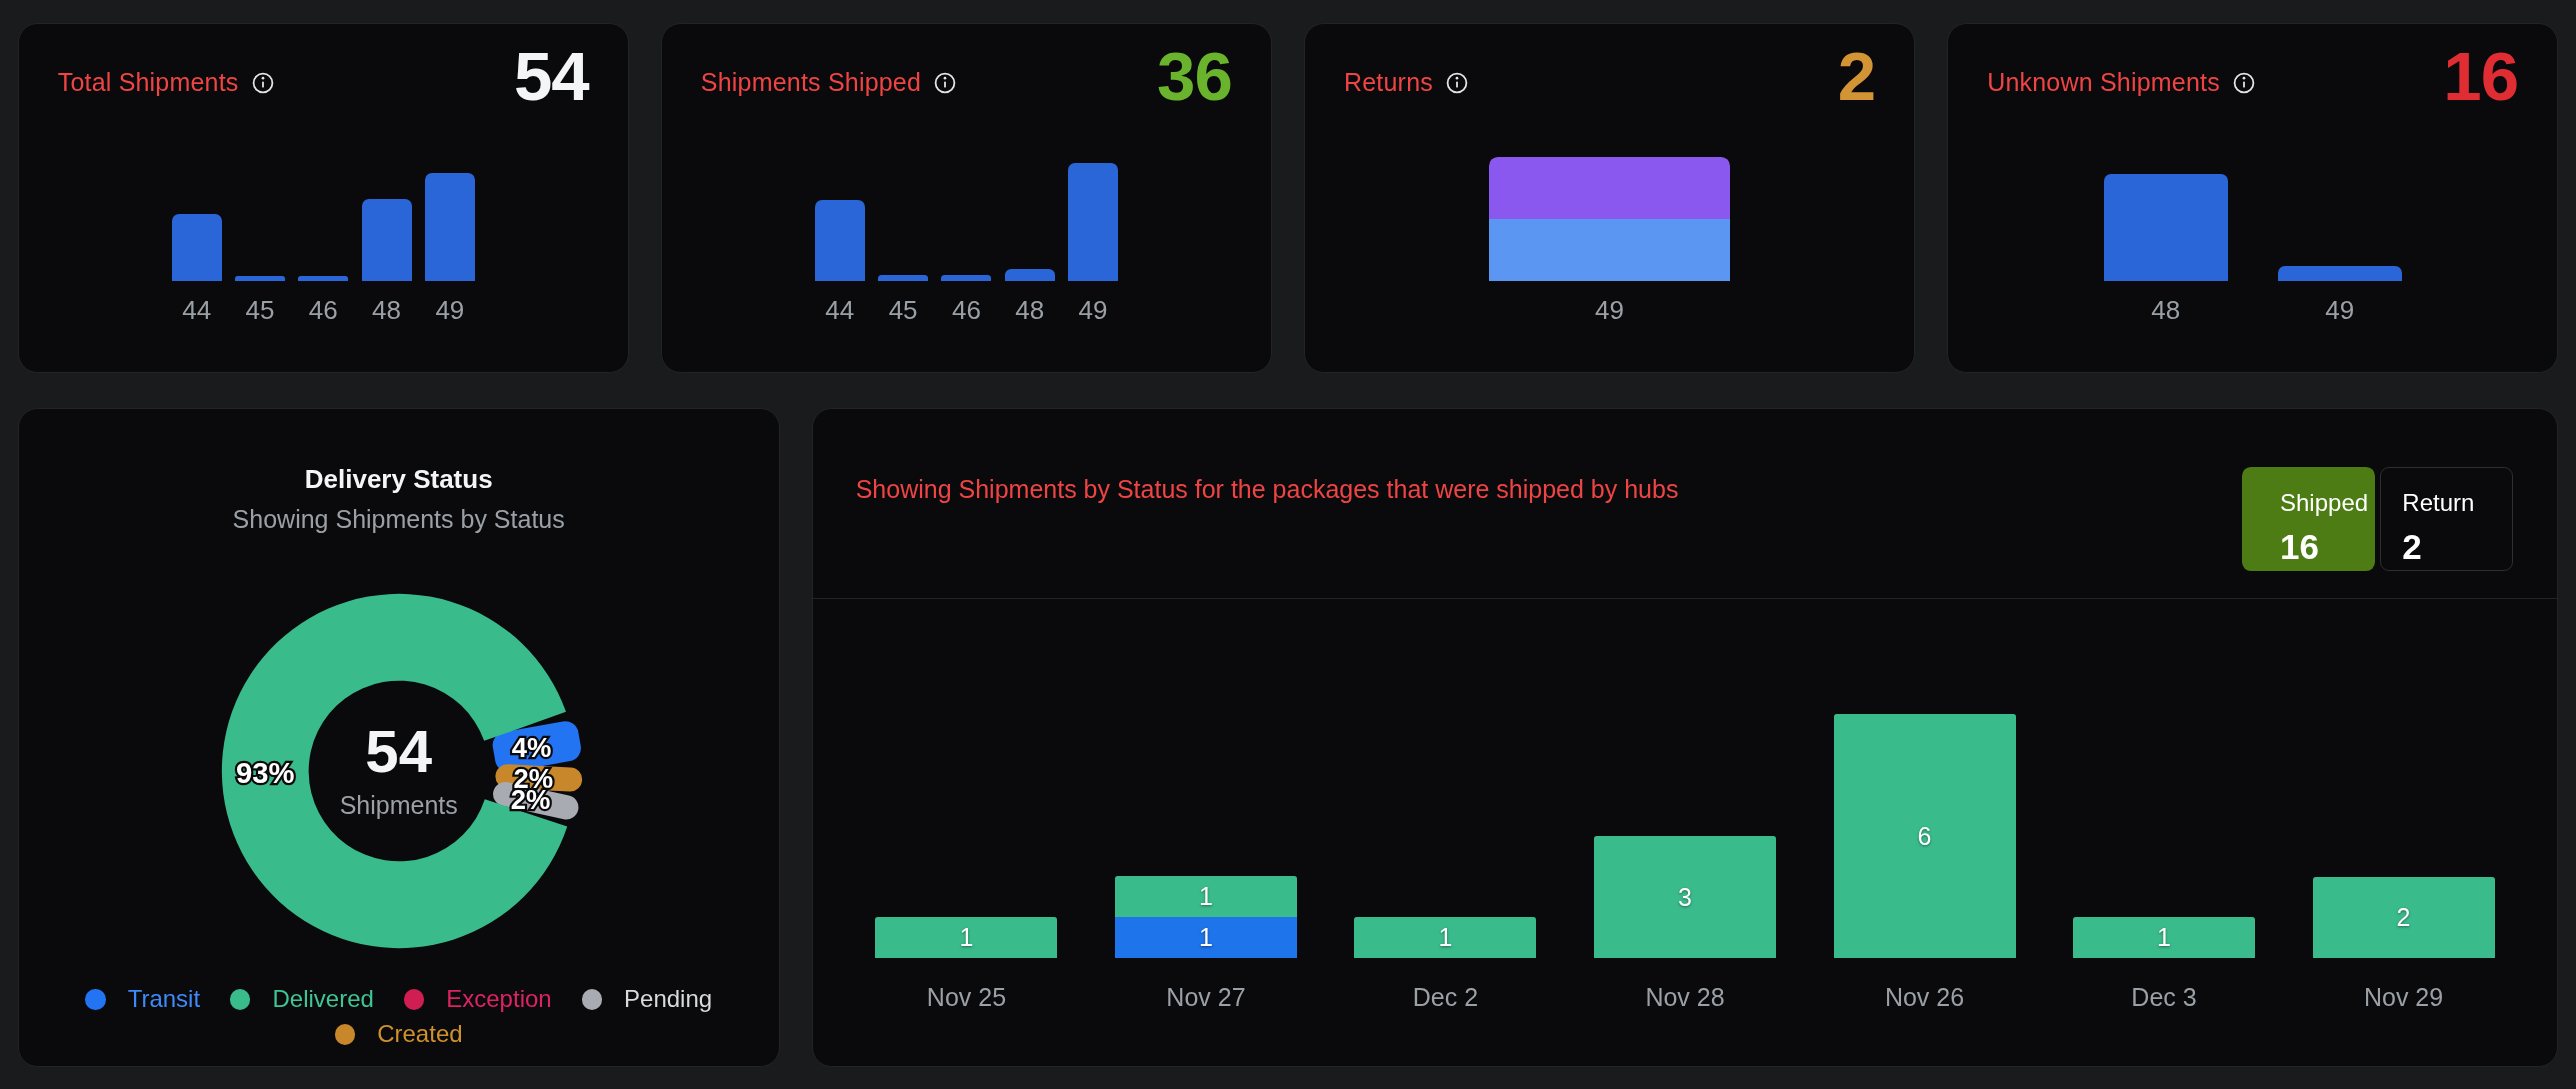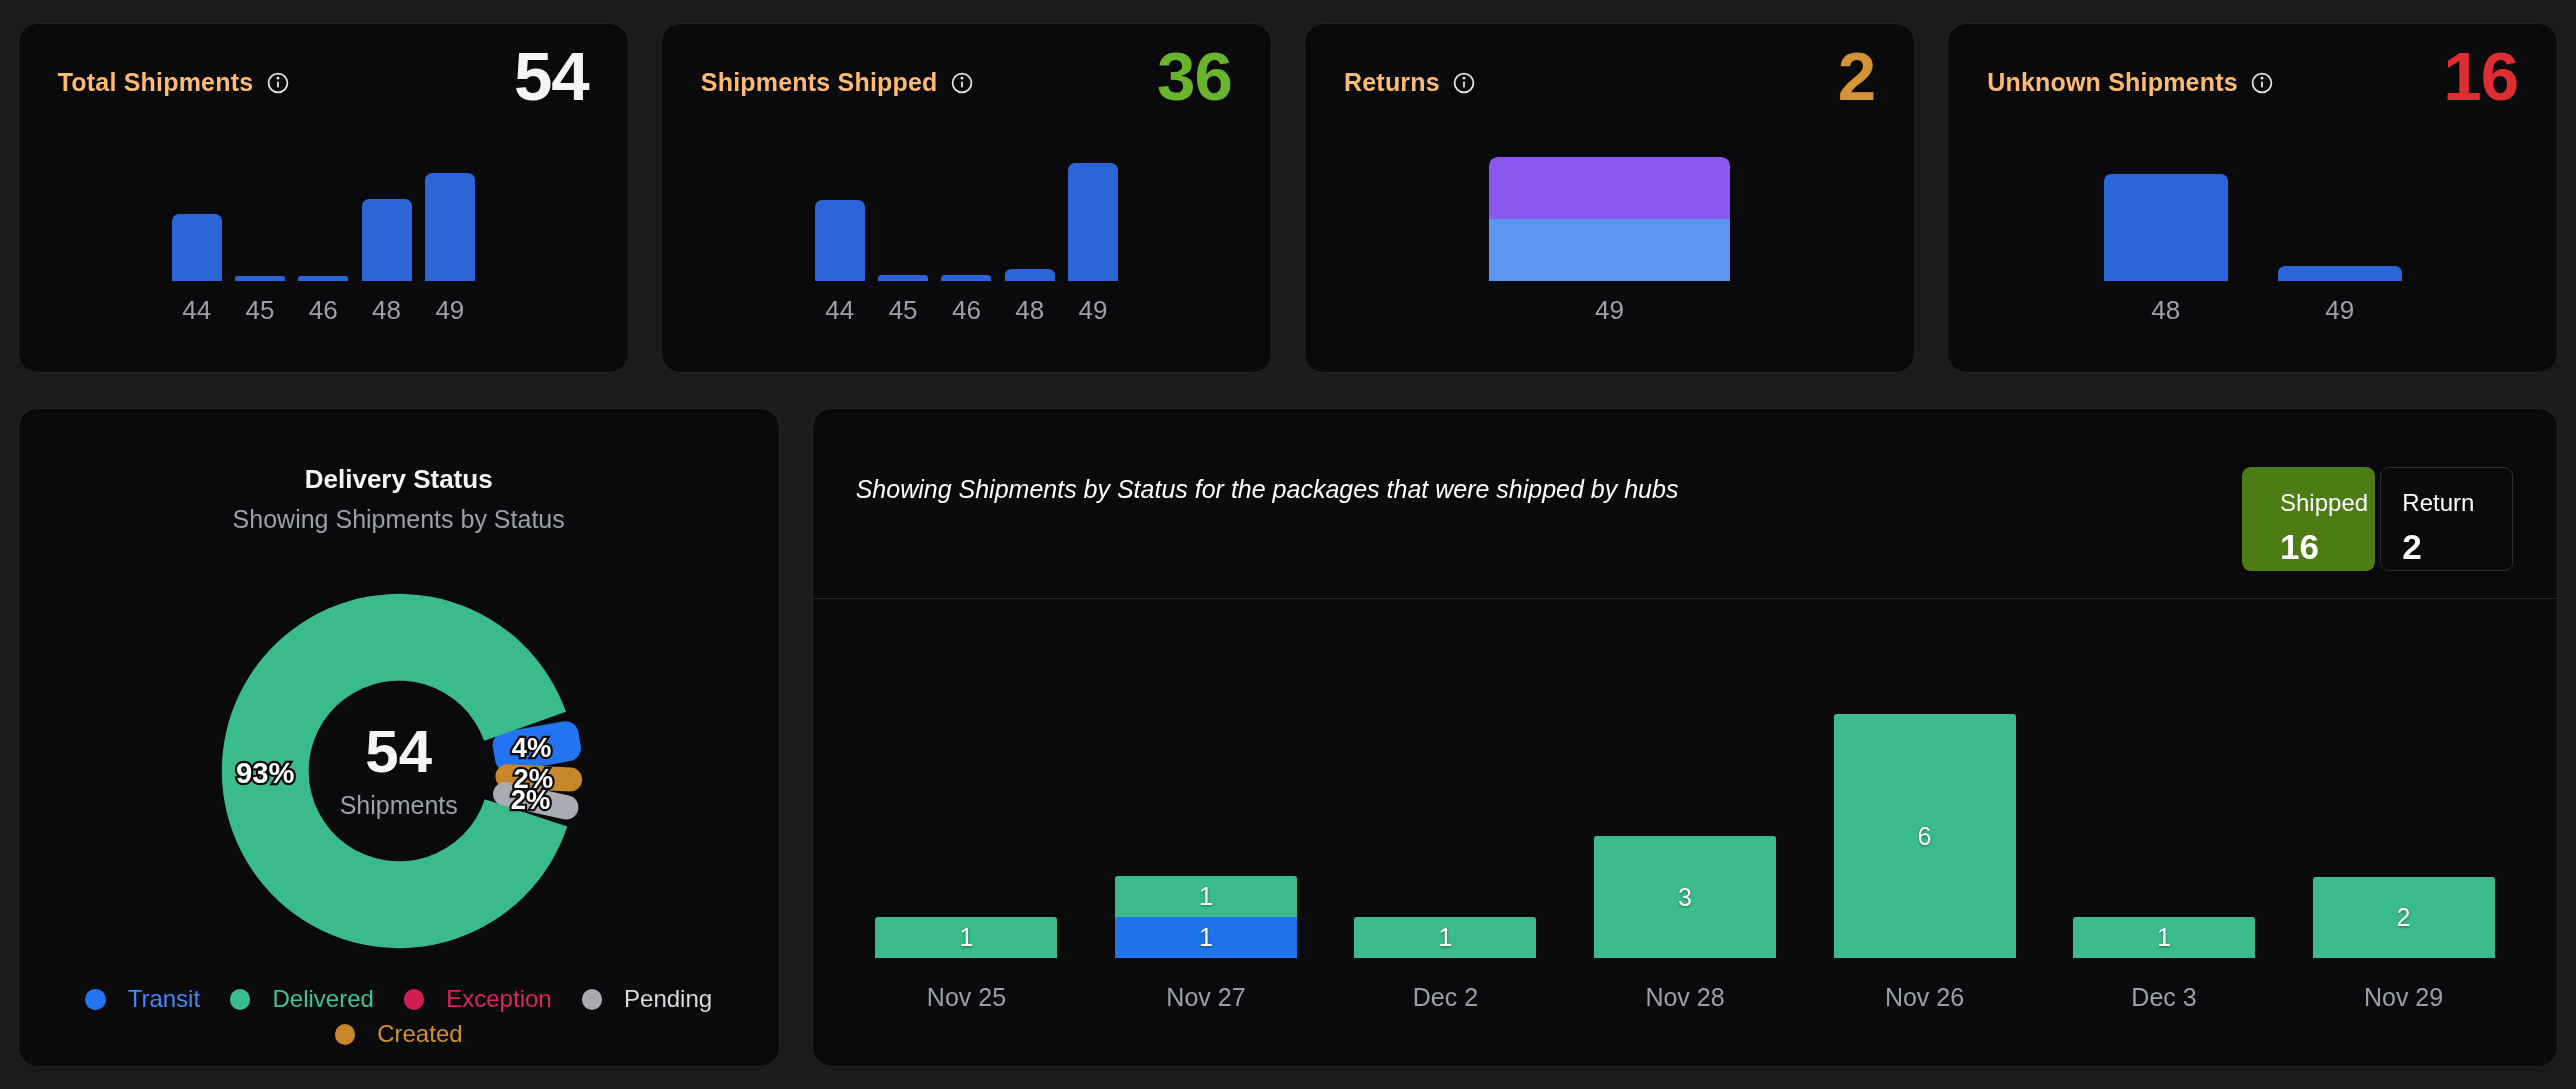--- a/index.html
+++ b/index.html
@@ -7,21 +7,21 @@
     display:flex;flex-direction:column;gap:35px;
     font-family:"Liberation Sans", sans-serif;color:#f4f5f6;overflow:hidden;}
   .row-top{display:grid;grid-template-columns:repeat(4,1fr);gap:32px;height:350px;}
   .row-bottom{display:flex;gap:32px;height:660px;}
   .card{background:#0a0a0c;border:1.8px solid #232428;border-radius:19.5px;
     position:relative;box-sizing:border-box;}
   
   .stat-card{padding:17.7px 39px;}
   .stat-header{display:flex;justify-content:space-between;align-items:flex-start;}
   .stat-title-row{display:flex;align-items:center;gap:12.4px;margin-top:26.6px;}
-  .stat-title{font-size:25px;font-weight:700;letter-spacing:0.2px;color:#fdba74;}
+  .stat-title{font-size:25px;font-weight:400;letter-spacing:0.2px;color:#ef4444;}
   .info-icon{display:inline-flex;cursor:pointer;}
   .stat-value{font-size:69px;font-weight:700;line-height:1;letter-spacing:-0.9px;}
   .mini-chart{position:absolute;left:0;right:0;bottom:46px;display:flex;
     justify-content:center;align-items:flex-end;}
   .bchart-col{display:flex;flex-direction:column;justify-content:flex-end;align-items:center;}
   .bchart-stack{display:flex;flex-direction:column;justify-content:flex-end;}
   .bchart-seg{width:100%;display:flex;align-items:center;justify-content:center;}
   .bchart-seg span{font-size:25px;color:#fff;text-shadow:0 0.9px 2.7px rgba(0,0,0,.45);}
   .bchart-cat{font-size:26px;color:#9aa0a6;margin-top:12.4px;line-height:32px;text-align:left;}
   
@@ -37,21 +37,21 @@
   .donut-legend{margin-top:auto;padding-bottom:17.7px;max-width:638px;display:flex;
     flex-wrap:wrap;justify-content:center;column-gap:30px;row-gap:7px;}
   .legend-item{display:flex;align-items:center;gap:22px;cursor:pointer;}
   .legend-dot{width:20.4px;height:20.4px;border-radius:50%;}
   .legend-label{font-size:24px;font-weight:500;}
   
   .timeline-card{flex:1;display:flex;flex-direction:column;}
   .tl-header{height:190px;box-sizing:border-box;padding:55px 44px 0 43px;
     border-bottom:1.8px solid #232428;display:flex;justify-content:space-between;}
   .tl-title{font-size:26.6px;font-weight:700;line-height:30px;}
-  .tl-subtitle{font-size:25px;color:#ffffff;margin-top:10.6px;line-height:30px;font-style:italic;}
+  .tl-subtitle{font-size:25px;color:#ef4444;margin-top:10.6px;line-height:30px;}
   .tl-toggles{display:flex;gap:5.3px;margin-top:3.5px;}
   .toggle-btn{width:133px;height:104px;box-sizing:border-box;border-radius:8.9px;
     padding:17.7px 0 0 21px;cursor:pointer;background:transparent;border:1.8px solid transparent;
     text-align:left;font-family:inherit;color:#fff;}
   .toggle-btn.inactive{border-color:#2e2f34;}
   .toggle-label{font-size:24px;display:block;}
   .toggle-value{font-size:35px;font-weight:700;display:block;margin-top:10.6px;}
   .tl-chart{position:absolute;top:190px;bottom:0;left:0;right:0;display:flex;
     padding:0 34px;}
   .tl-chart .bchart-col{flex:1;padding-bottom:53px;}

